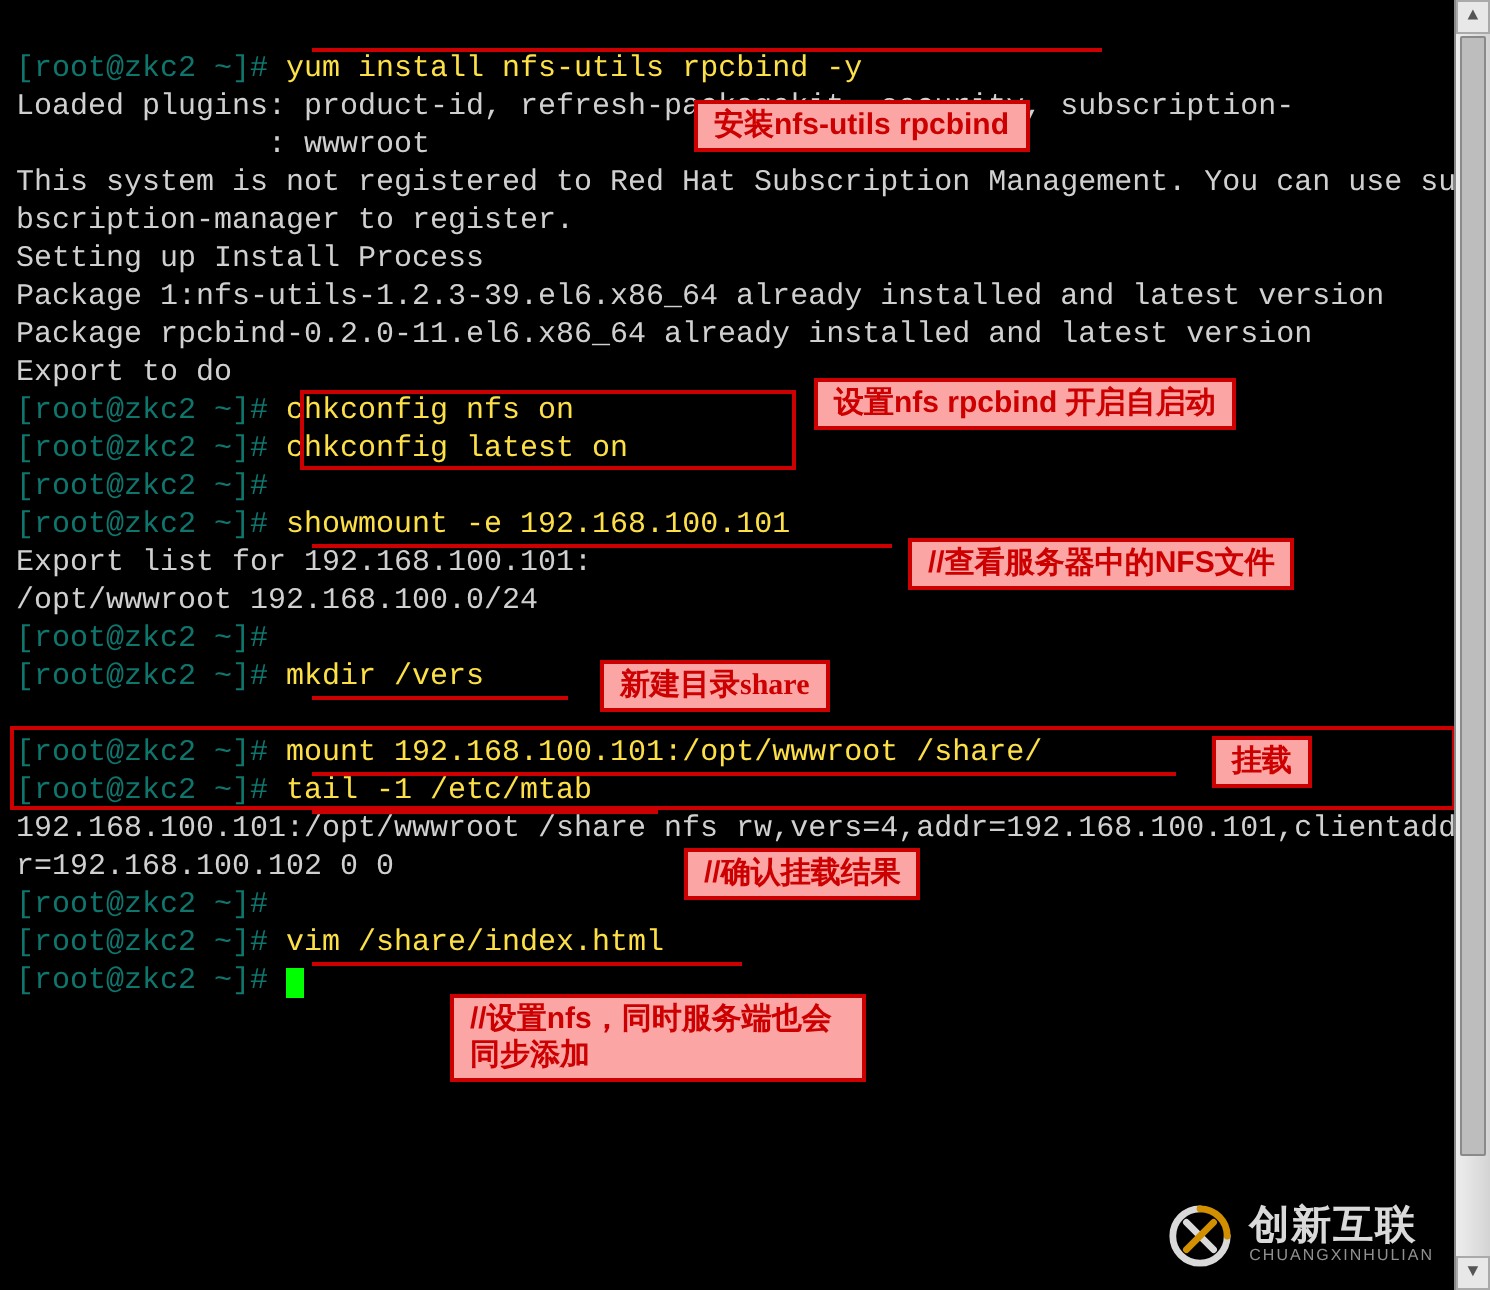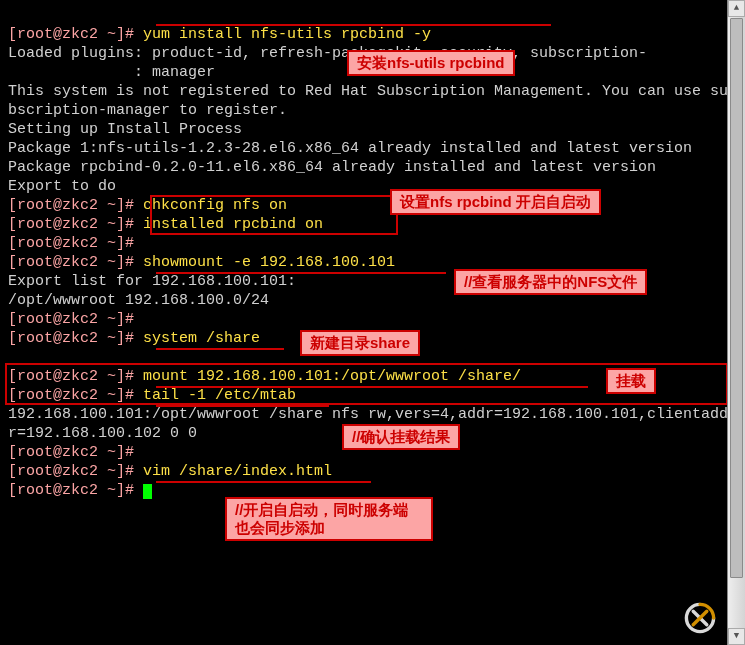--- a/index.html
+++ b/index.html
@@ -14,21 +14,21 @@
     line-height: 19px;
     color: #e0e0e0;
     position: relative;
   }
   .term {
     padding: 6px 8px;
     white-space: pre-wrap;
     word-break: break-all;
     position: relative;
   }
-  .prompt-user { color: #fca5a5; }
+  .prompt-user { color: #0f766e; }
   .cmd { color: #fde047; }
   .out { color: #d0d0d0; }
   .cursor {
     display:inline-block;
     width: 9px;
     height: 15px;
     background: #00ff00;
     vertical-align: text-bottom;
   }
   
@@ -119,69 +119,73 @@
     letter-spacing: 1px;
     line-height: 10px;
   }
 </style>
 </head>
 <body>
 
 <div class="term">
 <span class="prompt-user">[root@zkc2 ~]#</span><span class="cmd"> yum install nfs-utils rpcbind -y</span>
 <span class="out">Loaded plugins: product-id, refresh-packagekit, security, subscription-</span>
-<span class="out">              : manager</span>
+<span class="out">              : wwwroot</span>
 <span class="out">This system is not registered to Red Hat Subscription Management. You can use subscription-manager to register.</span>
 <span class="out">Setting up Install Process</span>
-<span class="out">Package 1:nfs-utils-1.2.3-28.el6.x86_64 already installed and latest version</span>
+<span class="out">Package 1:nfs-utils-1.2.3-39.el6.x86_64 already installed and latest version</span>
 <span class="out">Package rpcbind-0.2.0-11.el6.x86_64 already installed and latest version</span>
 <span class="out">Export to do</span>
 <span class="prompt-user">[root@zkc2 ~]#</span><span class="cmd"> chkconfig nfs on</span>
-<span class="prompt-user">[root@zkc2 ~]#</span><span class="cmd"> installed rpcbind on</span>
+<span class="prompt-user">[root@zkc2 ~]#</span><span class="cmd"> chkconfig latest on</span>
 <span class="prompt-user">[root@zkc2 ~]#</span>
 <span class="prompt-user">[root@zkc2 ~]#</span><span class="cmd"> showmount -e 192.168.100.101</span>
 <span class="out">Export list for 192.168.100.101:</span>
 <span class="out">/opt/wwwroot 192.168.100.0/24</span>
 <span class="prompt-user">[root@zkc2 ~]#</span>
-<span class="prompt-user">[root@zkc2 ~]#</span><span class="cmd"> system /share</span>
+<span class="prompt-user">[root@zkc2 ~]#</span><span class="cmd"> mkdir /vers</span>
 <span class="out"></span>
 <span class="prompt-user">[root@zkc2 ~]#</span><span class="cmd"> mount 192.168.100.101:/opt/wwwroot /share/</span>
 <span class="prompt-user">[root@zkc2 ~]#</span><span class="cmd"> tail -1 /etc/mtab</span>
 <span class="out">192.168.100.101:/opt/wwwroot /share nfs rw,vers=4,addr=192.168.100.101,clientaddr=192.168.100.102 0 0</span>
 <span class="prompt-user">[root@zkc2 ~]#</span>
 <span class="prompt-user">[root@zkc2 ~]#</span><span class="cmd"> vim /share/index.html</span>
 <span class="prompt-user">[root@zkc2 ~]#</span> <span class="cursor"></span>
 </div>
 
 <div class="underline" style="top:24px; left:156px; width:395px;"></div>
 <div class="underline" style="top:272px; left:156px; width:290px;"></div>
 <div class="underline" style="top:348px; left:156px; width:128px;"></div>
 <div class="underline" style="top:386px; left:156px; width:432px;"></div>
 <div class="underline" style="top:405px; left:156px; width:173px;"></div>
 <div class="underline" style="top:481px; left:156px; width:215px;"></div>
 
 <div class="redbox" style="top:195px; left:150px; width:248px; height:40px;"></div>
 <div class="redbox" style="top:363px; left:5px; width:723px; height:42px;"></div>
 
 <div class="redlabel" style="top:50px; left:347px;">安装nfs-utils rpcbind</div>
-<div class="redlabel" style="top:189px; left:390px;">设置nfs rpcbind 开启自启动</div>
+<div class="redlabel" style="top:189px; left:407px;">设置nfs rpcbind 开启自启动</div>
 <div class="redlabel" style="top:269px; left:454px;">//查看服务器中的NFS文件</div>
-<div class="redlabel" style="top:330px; left:300px;">新建目录share</div>
+<div class="redlabel" style="top:330px; left:300px;font-family:Liberation Serif, serif;">新建目录share</div>
 <div class="redlabel" style="top:368px; left:606px;">挂载</div>
 <div class="redlabel" style="top:424px; left:342px;">//确认挂载结果</div>
-<div class="redlabel" style="top:497px; left:225px; white-space:normal; width:188px;">//开启自启动，同时服务端也会同步添加</div>
+<div class="redlabel" style="top:497px; left:225px; white-space:normal; width:188px;">//设置nfs，同时服务端也会同步添加</div>
 
 <div class="scrollbar">
   <div class="scroll-btn" style="top:0;">▲</div>
   <div class="scroll-thumb" style="top:18px; height:560px;"></div>
   <div class="scroll-btn" style="bottom:0;">▼</div>
 </div>
 
 <div class="watermark">
   <div class="wm-logo">
     <svg viewBox="0 0 40 40" width="34" height="34">
       <path d="M20 4 A16 16 0 1 0 36 20" stroke="#fff" stroke-width="4" fill="none" stroke-linecap="round"></path>
       <path d="M20 4 A16 16 0 0 1 36 20" stroke="#f7a800" stroke-width="4" fill="none" stroke-linecap="round"></path>
       <line x1="12" y1="12" x2="28" y2="28" stroke="#fff" stroke-width="4" stroke-linecap="round"></line>
       <line x1="28" y1="12" x2="12" y2="28" stroke="#f7a800" stroke-width="4" stroke-linecap="round"></line>
     </svg>
   </div>
+  <div>
+    <div class="wm-text-main">创新互联</div>
+    <div class="wm-text-sub">CHUANGXINHULIAN</div>
+  </div>
 </div>
 
 </body></html>

